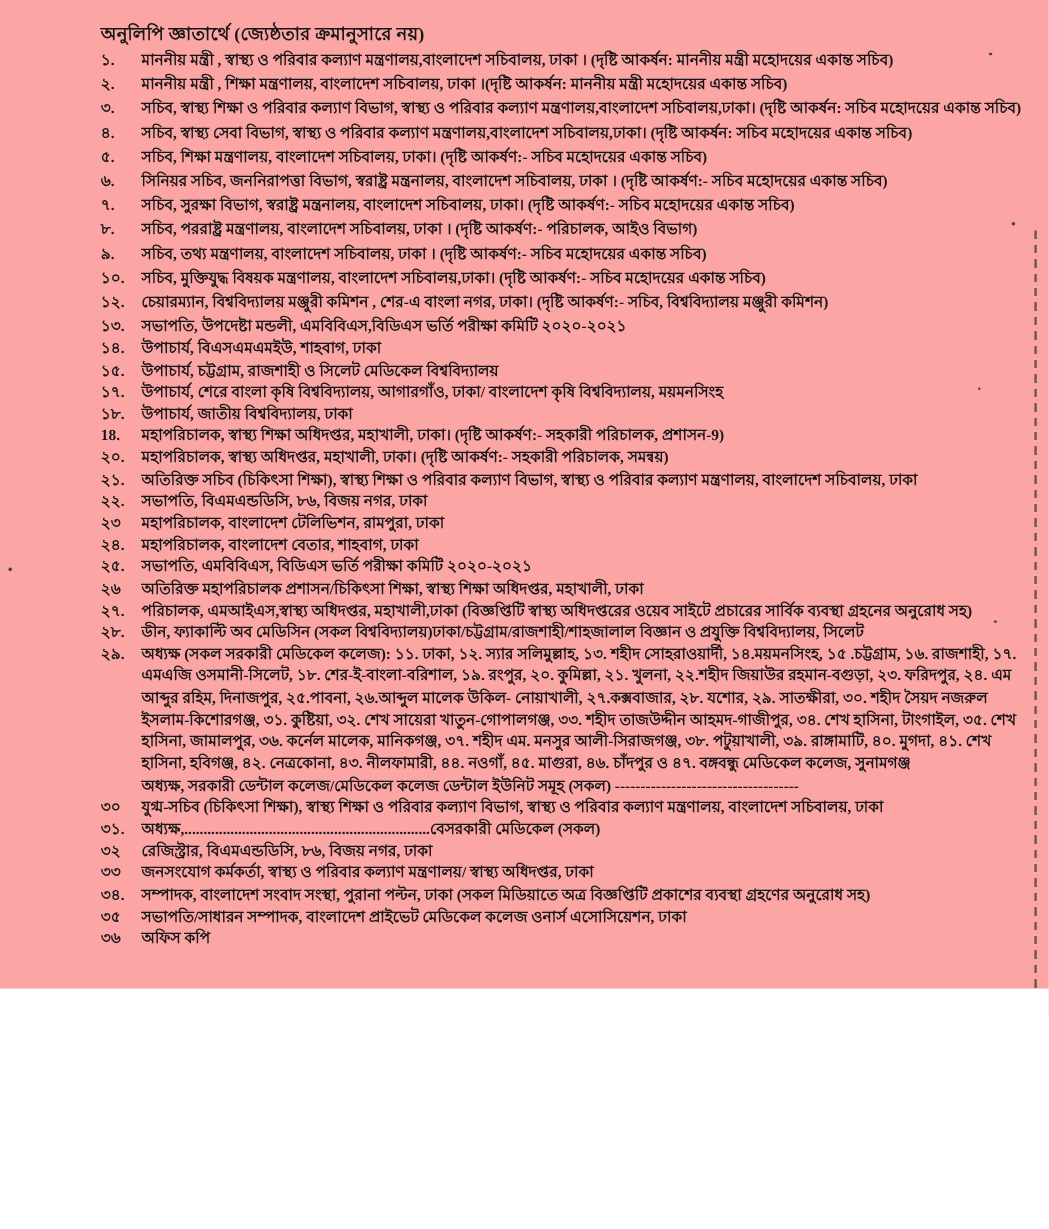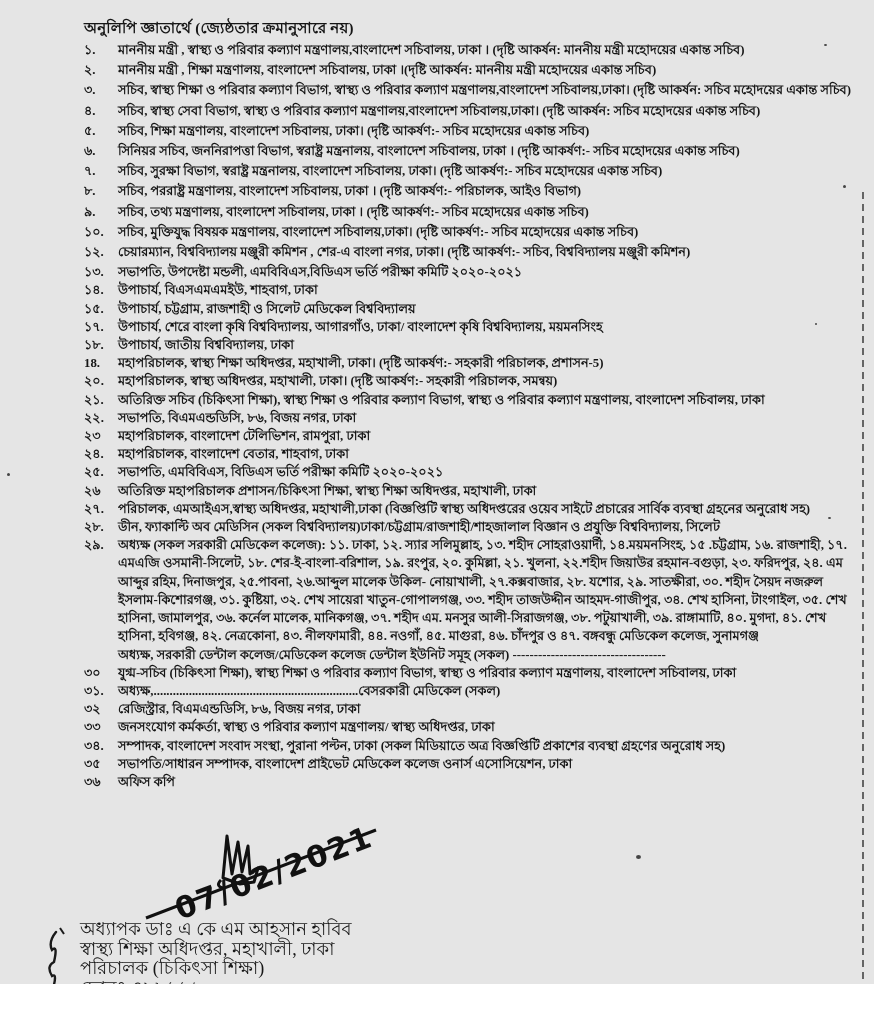--- a/index.html
+++ b/index.html
@@ -1,19 +1,19 @@
 <!DOCTYPE html>
 <html><head>
 <meta charset="utf-8">
 <style>
   html,body{margin:0;padding:0;}
   .page{
     position:relative;
-    width:874px;height:984px;
-    background:#e5e5e5;
+    width:874px;height:824px;
+    background:#fca5a5;
     font-family:"Liberation Serif","DejaVu Sans",serif;
     color:#161616;
     overflow:hidden;
   }
   .hdr{
     position:absolute;left:84px;top:16px;
     font-size:15px;font-weight:bold;letter-spacing:.2px;
   }
   .list{
     position:absolute;left:84px;top:41px;width:778px;
@@ -114,21 +114,21 @@
       <div class="row">
         <span class="num">১৭.</span>
         <span class="txt">উপাচার্য, শেরে বাংলা কৃষি বিশ্ববিদ্যালয়, আগারগাঁও, ঢাকা/ বাংলাদেশ কৃষি বিশ্ববিদ্যালয়, ময়মনসিংহ</span>
       </div>
       <div class="row">
         <span class="num">১৮.</span>
         <span class="txt">উপাচার্য, জাতীয় বিশ্ববিদ্যালয়, ঢাকা</span>
       </div>
       <div class="row">
         <span class="num">18.</span>
-        <span class="txt">মহাপরিচালক, স্বাস্থ্য শিক্ষা অধিদপ্তর, মহাখালী, ঢাকা।  (দৃষ্টি আকর্ষণ:- সহকারী পরিচালক, প্রশাসন-5)</span>
+        <span class="txt">মহাপরিচালক, স্বাস্থ্য শিক্ষা অধিদপ্তর, মহাখালী, ঢাকা।  (দৃষ্টি আকর্ষণ:- সহকারী পরিচালক, প্রশাসন-9)</span>
       </div>
       <div class="row">
         <span class="num">২০.</span>
         <span class="txt">মহাপরিচালক, স্বাস্থ্য অধিদপ্তর, মহাখালী, ঢাকা।  (দৃষ্টি আকর্ষণ:- সহকারী পরিচালক, সমন্বয়)</span>
       </div>
       <div class="row">
         <span class="num">২১.</span>
         <span class="txt">অতিরিক্ত সচিব (চিকিৎসা শিক্ষা), স্বাস্থ্য শিক্ষা ও পরিবার কল্যাণ বিভাগ, স্বাস্থ্য ও পরিবার কল্যাণ মন্ত্রণালয়, বাংলাদেশ সচিবালয়, ঢাকা</span>
       </div>
       <div class="row">

